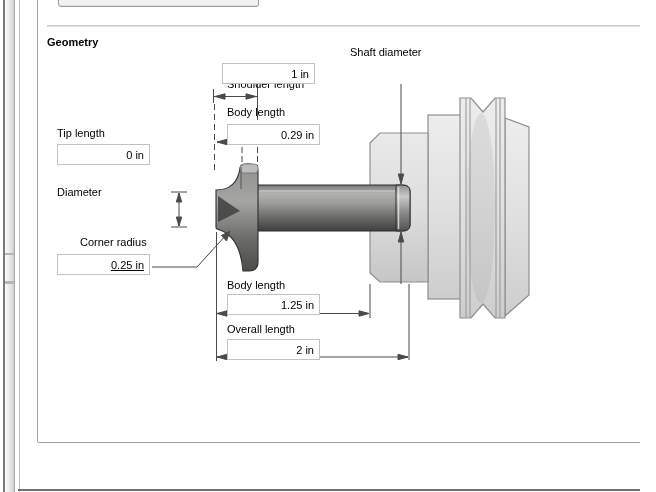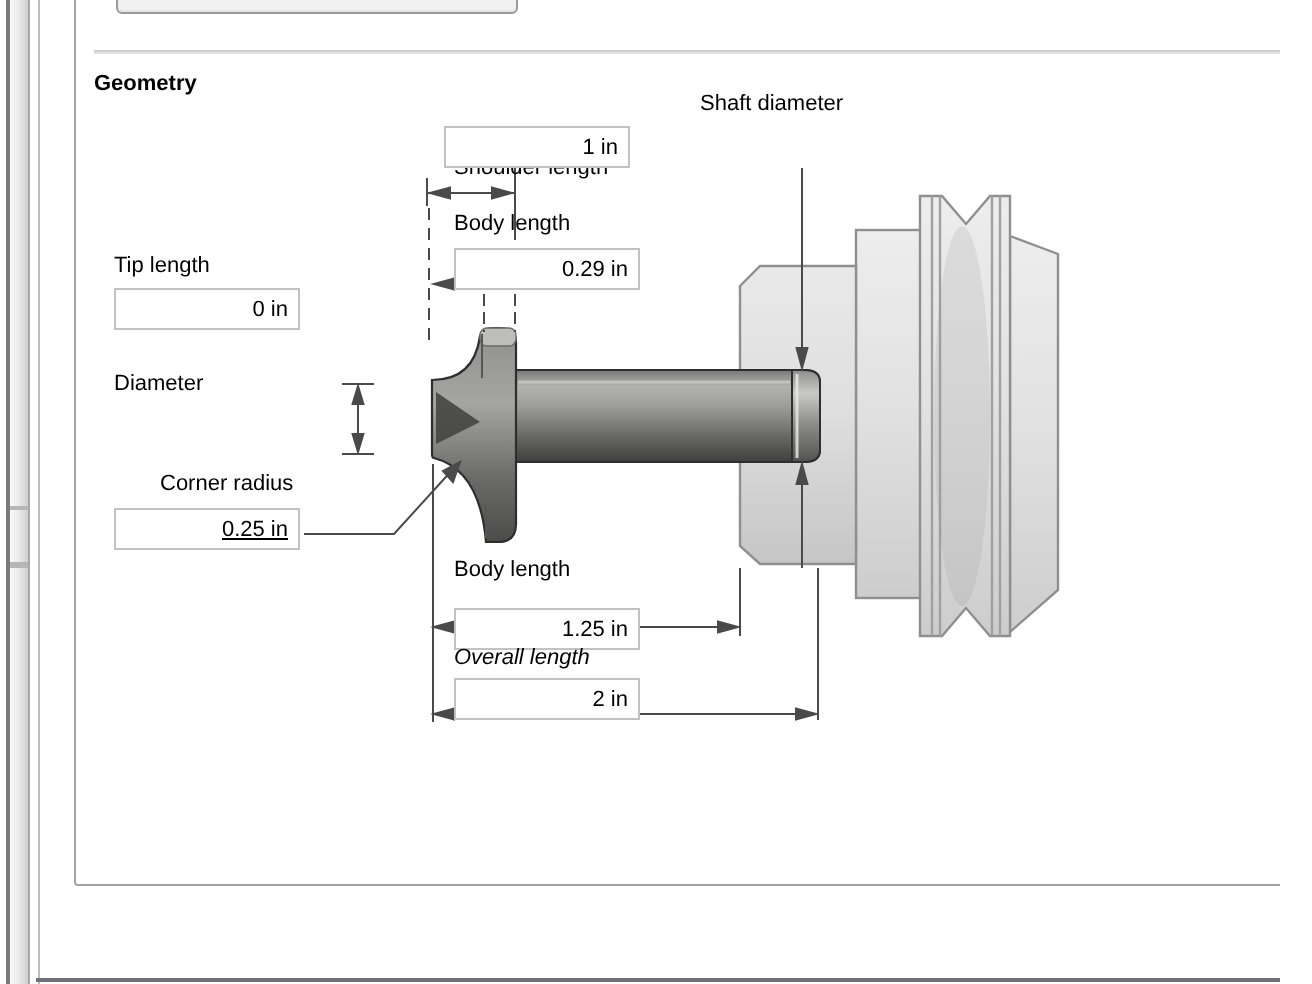--- a/index.html
+++ b/index.html
@@ -158,18 +158,18 @@
 
   <span class="fld-label" style="left:57px;top:127px;">Tip length</span>
   <input class="fld" style="left: 57px; top: 144px;" value="0 in">
 
   <span class="fld-label" style="left:57px;top:186px;">Diameter</span>
 
   <span class="fld-label" style="left:57px;top:236px;margin-left:23px;">Corner radius</span>
   <input class="fld" style="left: 57px; top: 254px; text-decoration: underline;" value="0.25 in">
 
   <span class="fld-label" style="left:227px;top:279px;">Body length</span>
-  <input class="fld" style="left: 227px; top: 304px;" value="1.25 in">
+  <input class="fld" style="left: 227px; top: 294px;" value="1.25 in">
 
-  <span class="fld-label" style="left:227px;top:323px;font-style:italic;">Overall length</span>
+  <span class="fld-label" style="left:227px;top:323px;">Overall length</span>
   <input class="fld" style="left: 227px; top: 339px;" value="2 in">
 
 </div>
 
 </body></html>

